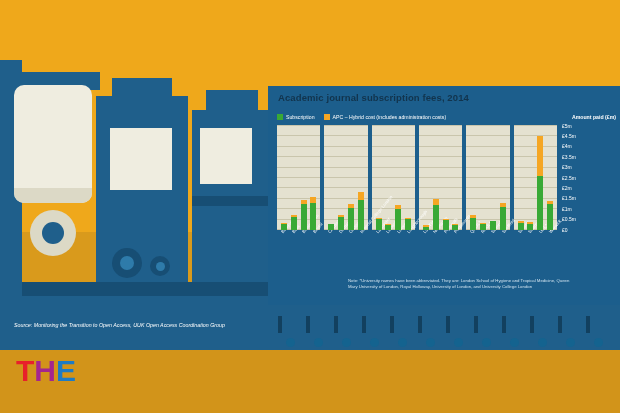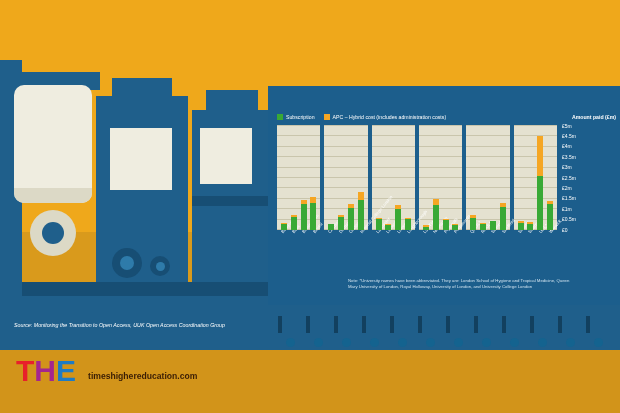--- a/index.html
+++ b/index.html
@@ -156,20 +156,21 @@
   <div class="conv-dot" style="left:426px;"></div>
   <div class="conv-dot" style="left:454px;"></div>
   <div class="conv-dot" style="left:482px;"></div>
   <div class="conv-dot" style="left:510px;"></div>
   <div class="conv-dot" style="left:538px;"></div>
   <div class="conv-dot" style="left:566px;"></div>
   <div class="conv-dot" style="left:594px;"></div>
 
   <div class="panel"></div>
 
+  <div class="chart-title">Academic journal subscription fees, 2014</div>
 
   <div class="legend">
     <div class="legend-item">
       <span class="legend-swatch" style="background:#39A935;"></span>
       <span class="legend-text">Subscription</span>
     </div>
     <div class="legend-item">
       <span class="legend-swatch" style="background:#F5A623;"></span>
       <span class="legend-text">APC – Hybrid cost (includes administration costs)</span>
     </div>
@@ -418,16 +419,15 @@
     </div>
 
   <div class="note">Note: *University names have been abbreviated. They are: London School of Hygiene and Tropical Medicine, Queen Mary University of London, Royal Holloway, University of London, and University College London</div>
 
   <div class="source">Source: Monitoring the Transition to Open Access, UUK Open Access Coordination Group</div>
 
   <div class="logo">
     <span class="logo-letter" style="color:#E8202A;">T</span>
     <span class="logo-letter" style="color:#A4268F;">H</span>
     <span class="logo-letter" style="color:#1E7BC4;">E</span>
-    <span class="logo-url">timeshighereducation.com</span>
   </div>
 
 </div>
 
 </body></html>

